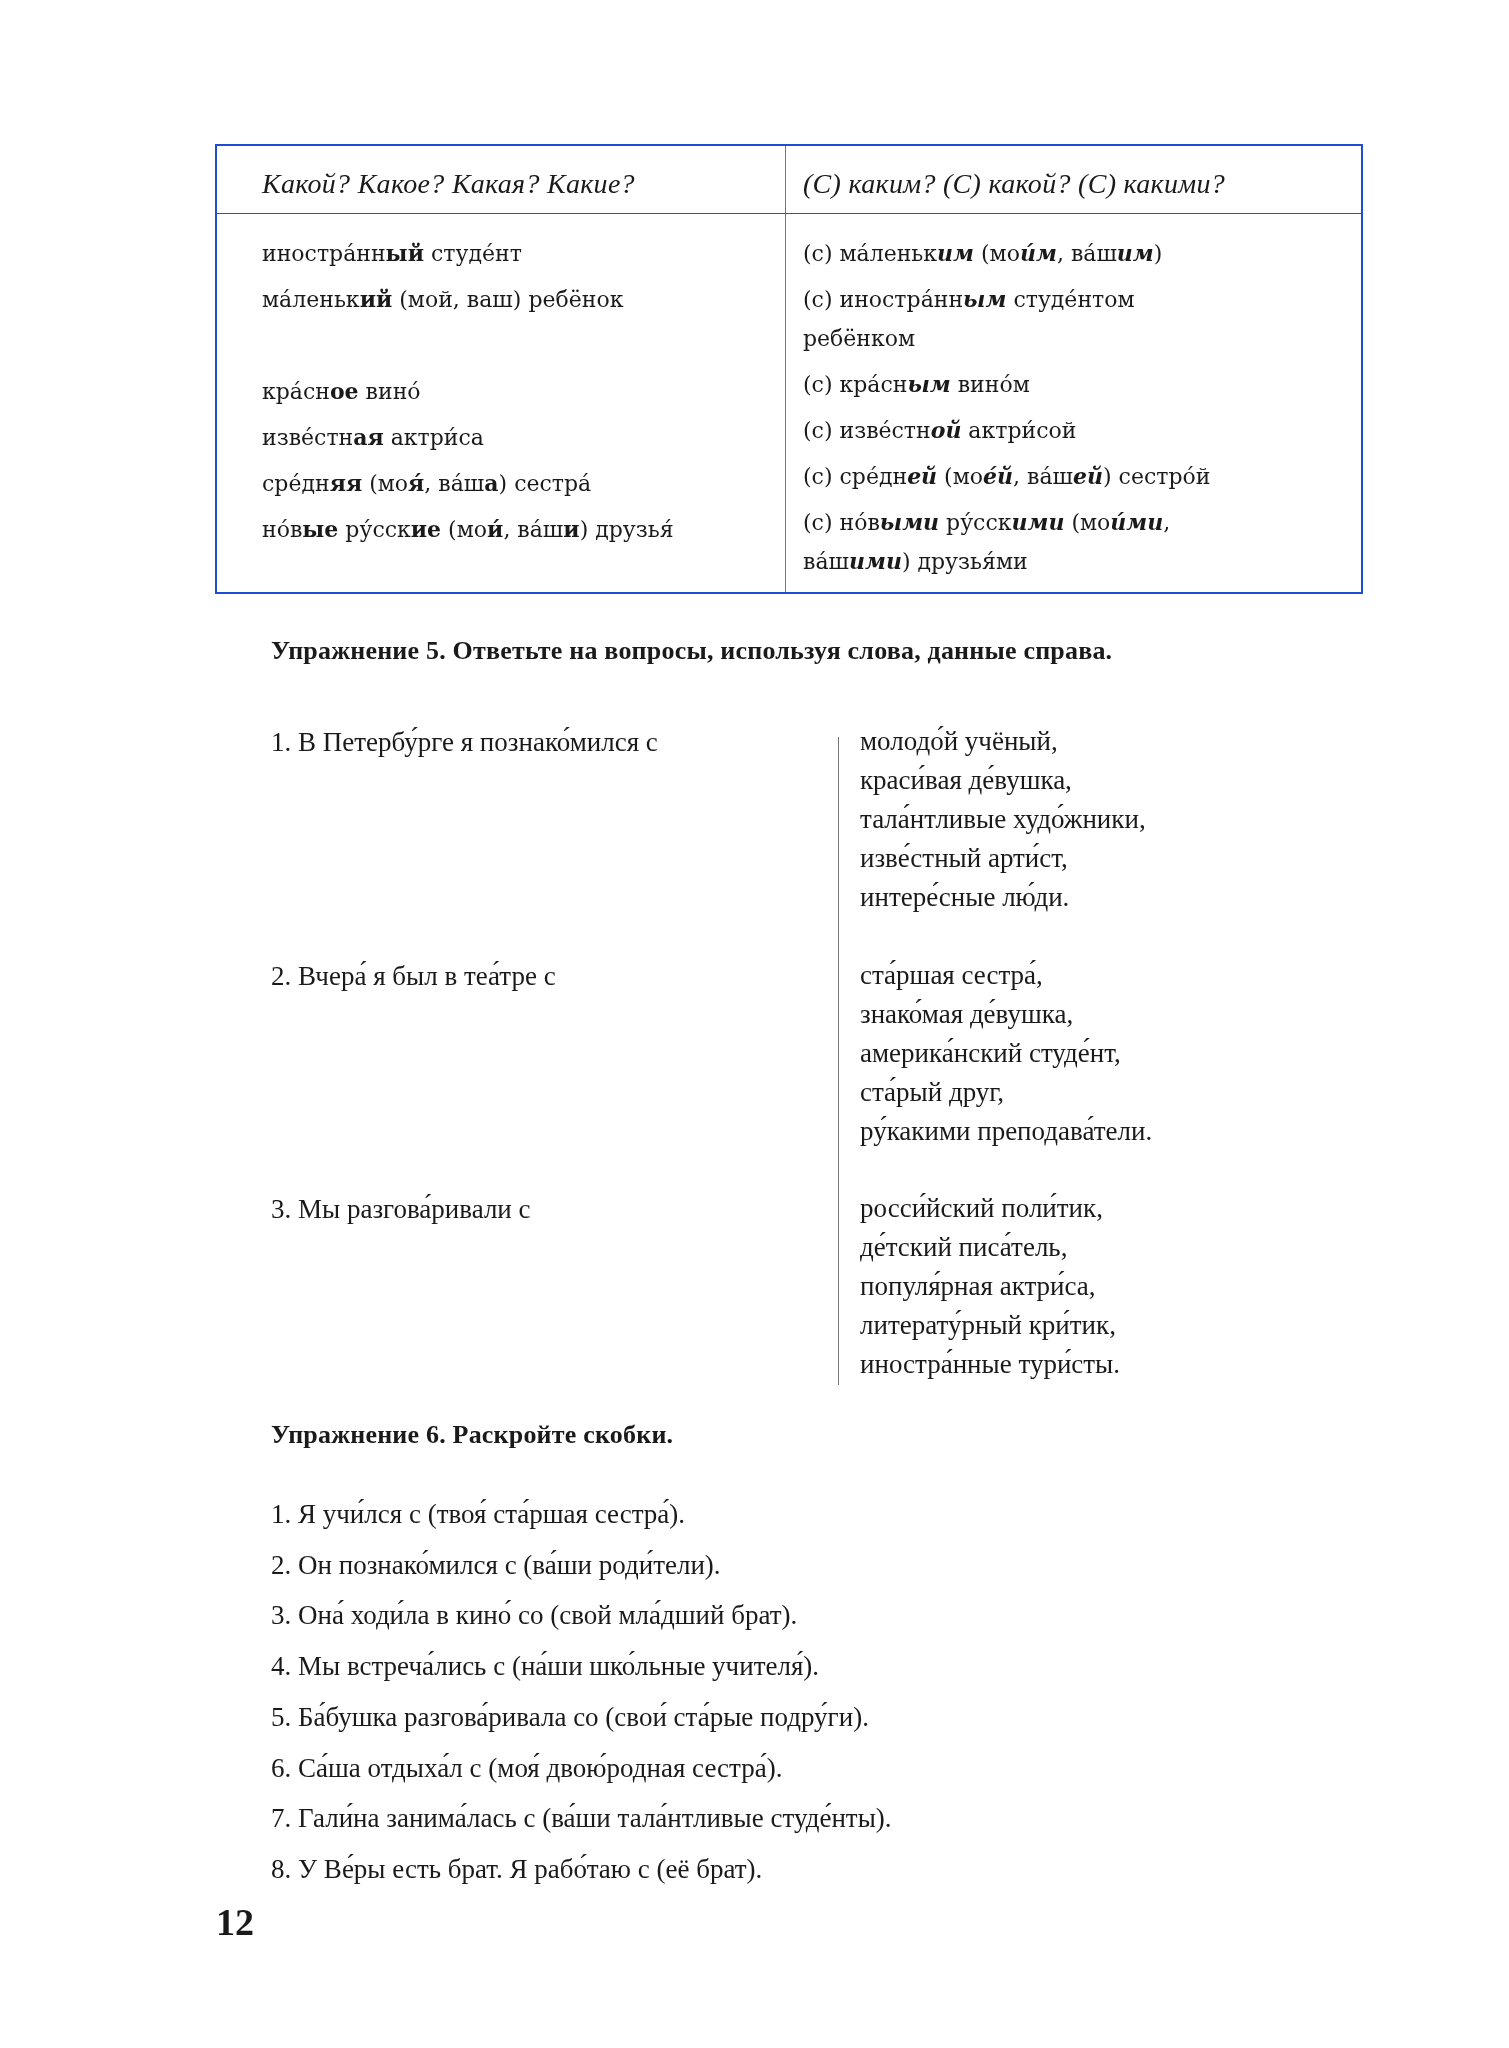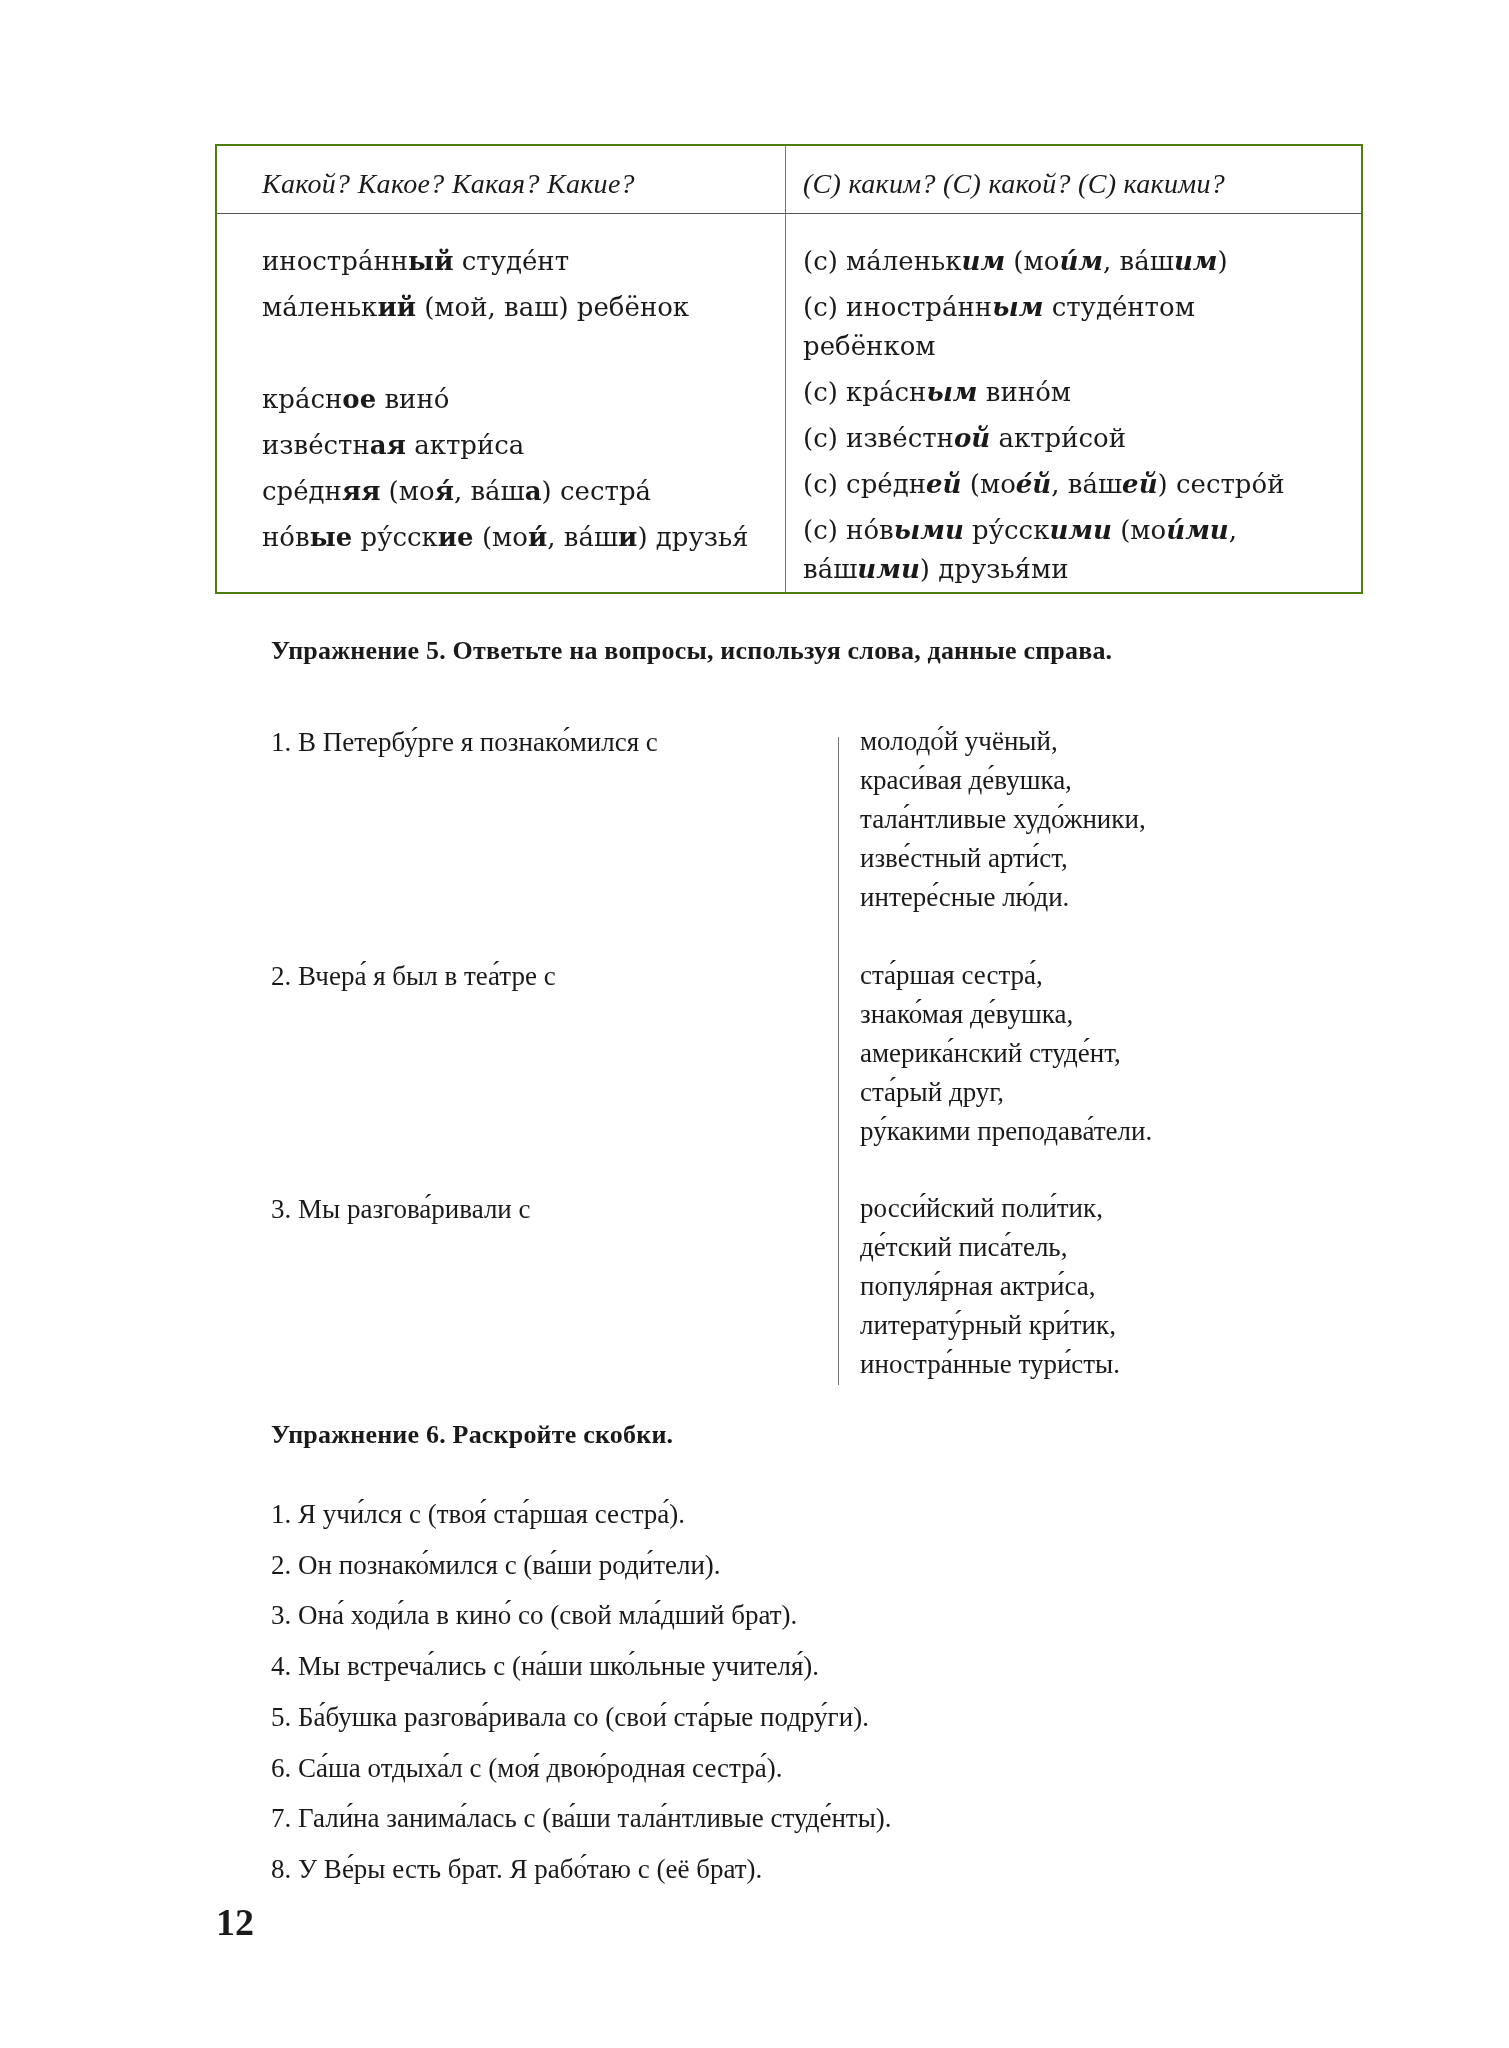--- a/index.html
+++ b/index.html
@@ -7,39 +7,39 @@
     width: 1509px; height: 2048px; position: relative; overflow: hidden;
     font-family: "DejaVu Serif", "Liberation Serif", serif;
     color: #1a1a1a;
   }
   .page { position: absolute; left: 0; top: 0; width: 1509px; height: 2048px; }
 
   
   .grammar-table {
     position: absolute; left: 215px; top: 144px;
     width: 1148px; height: 450px;
-    border: 2px solid #4d7c0f; box-sizing: border-box;
+    border: 2px solid #1d4ed8; box-sizing: border-box;
   }
   .grammar-table .col-divider {
     position: absolute; left: 568px; top: 0; bottom: 0; width: 0;
     border-left: 1.5px solid #777;
   }
   .grammar-table .head-divider {
     position: absolute; left: 0; right: 0; top: 67px; height: 0;
     border-top: 1.5px solid #555;
   }
   .th {
     position: absolute; top: 22px;
     font-family: "Liberation Serif", serif; font-style: italic;
     font-size: 28px; letter-spacing: 0.3px;
   }
   .th.left { left: 45px; }
   .th.right { left: 586px; text-align: center; }
 
-  .cell-lines { position: absolute; top: 96px; font-size: 26px; line-height: 39px; }
+  .cell-lines { position: absolute; top: 88px; font-size: 22px; line-height: 39px; }
   .cell-lines.left { left: 45px; }
   .cell-lines.right { left: 586px; width: 540px; }
   .cell-lines .ln { height: 39px; white-space: nowrap; margin-bottom: 7px; }
   .cell-lines .ln.cont { margin-top: -7px; }
   .cell-lines .gap { height: 39px; margin-bottom: 7px; }
   .b { font-weight: bold; }
   .bi { font-weight: bold; font-style: italic; }
 
   
   .ex-heading {

